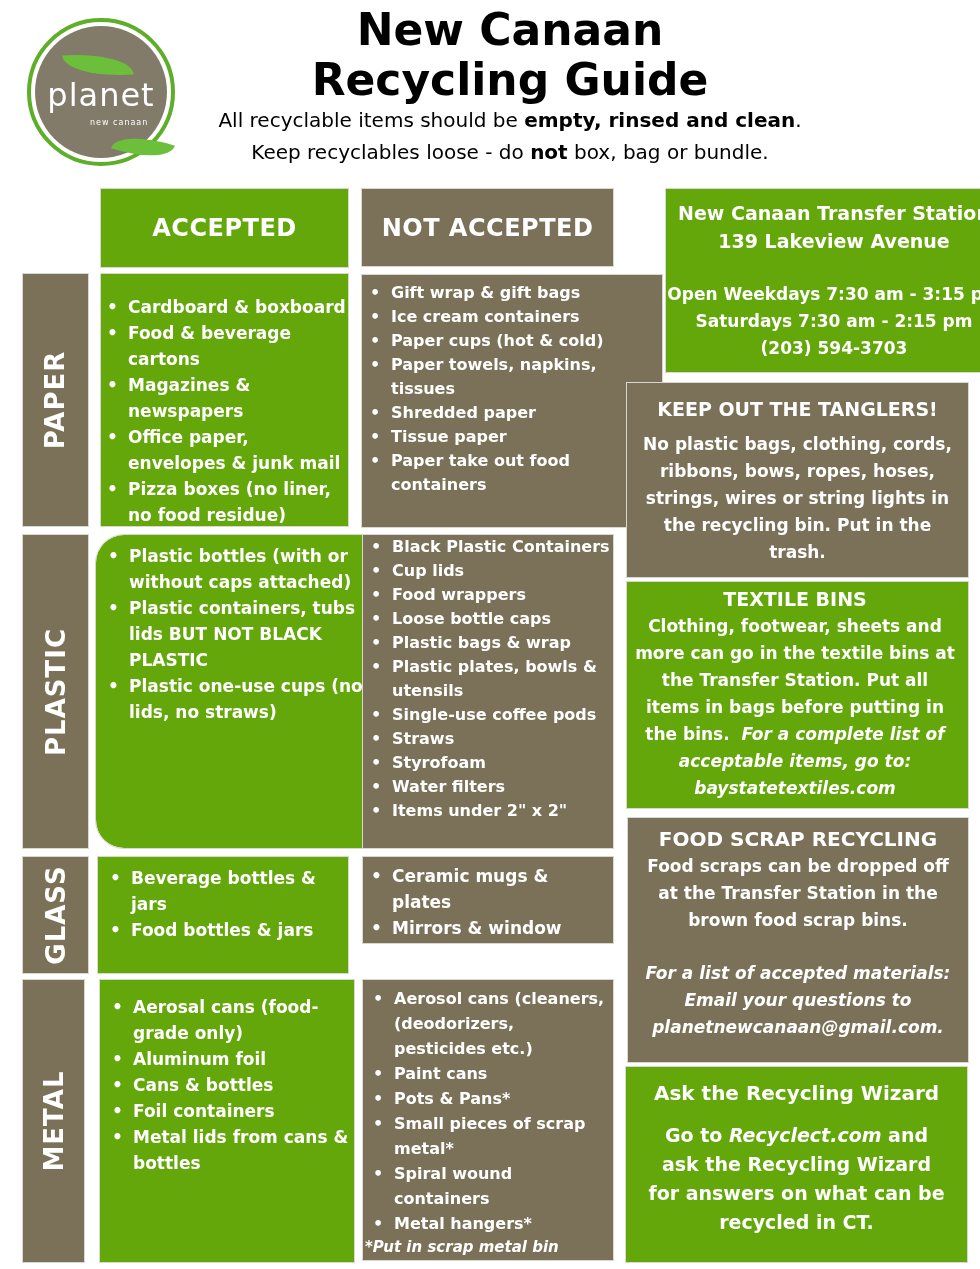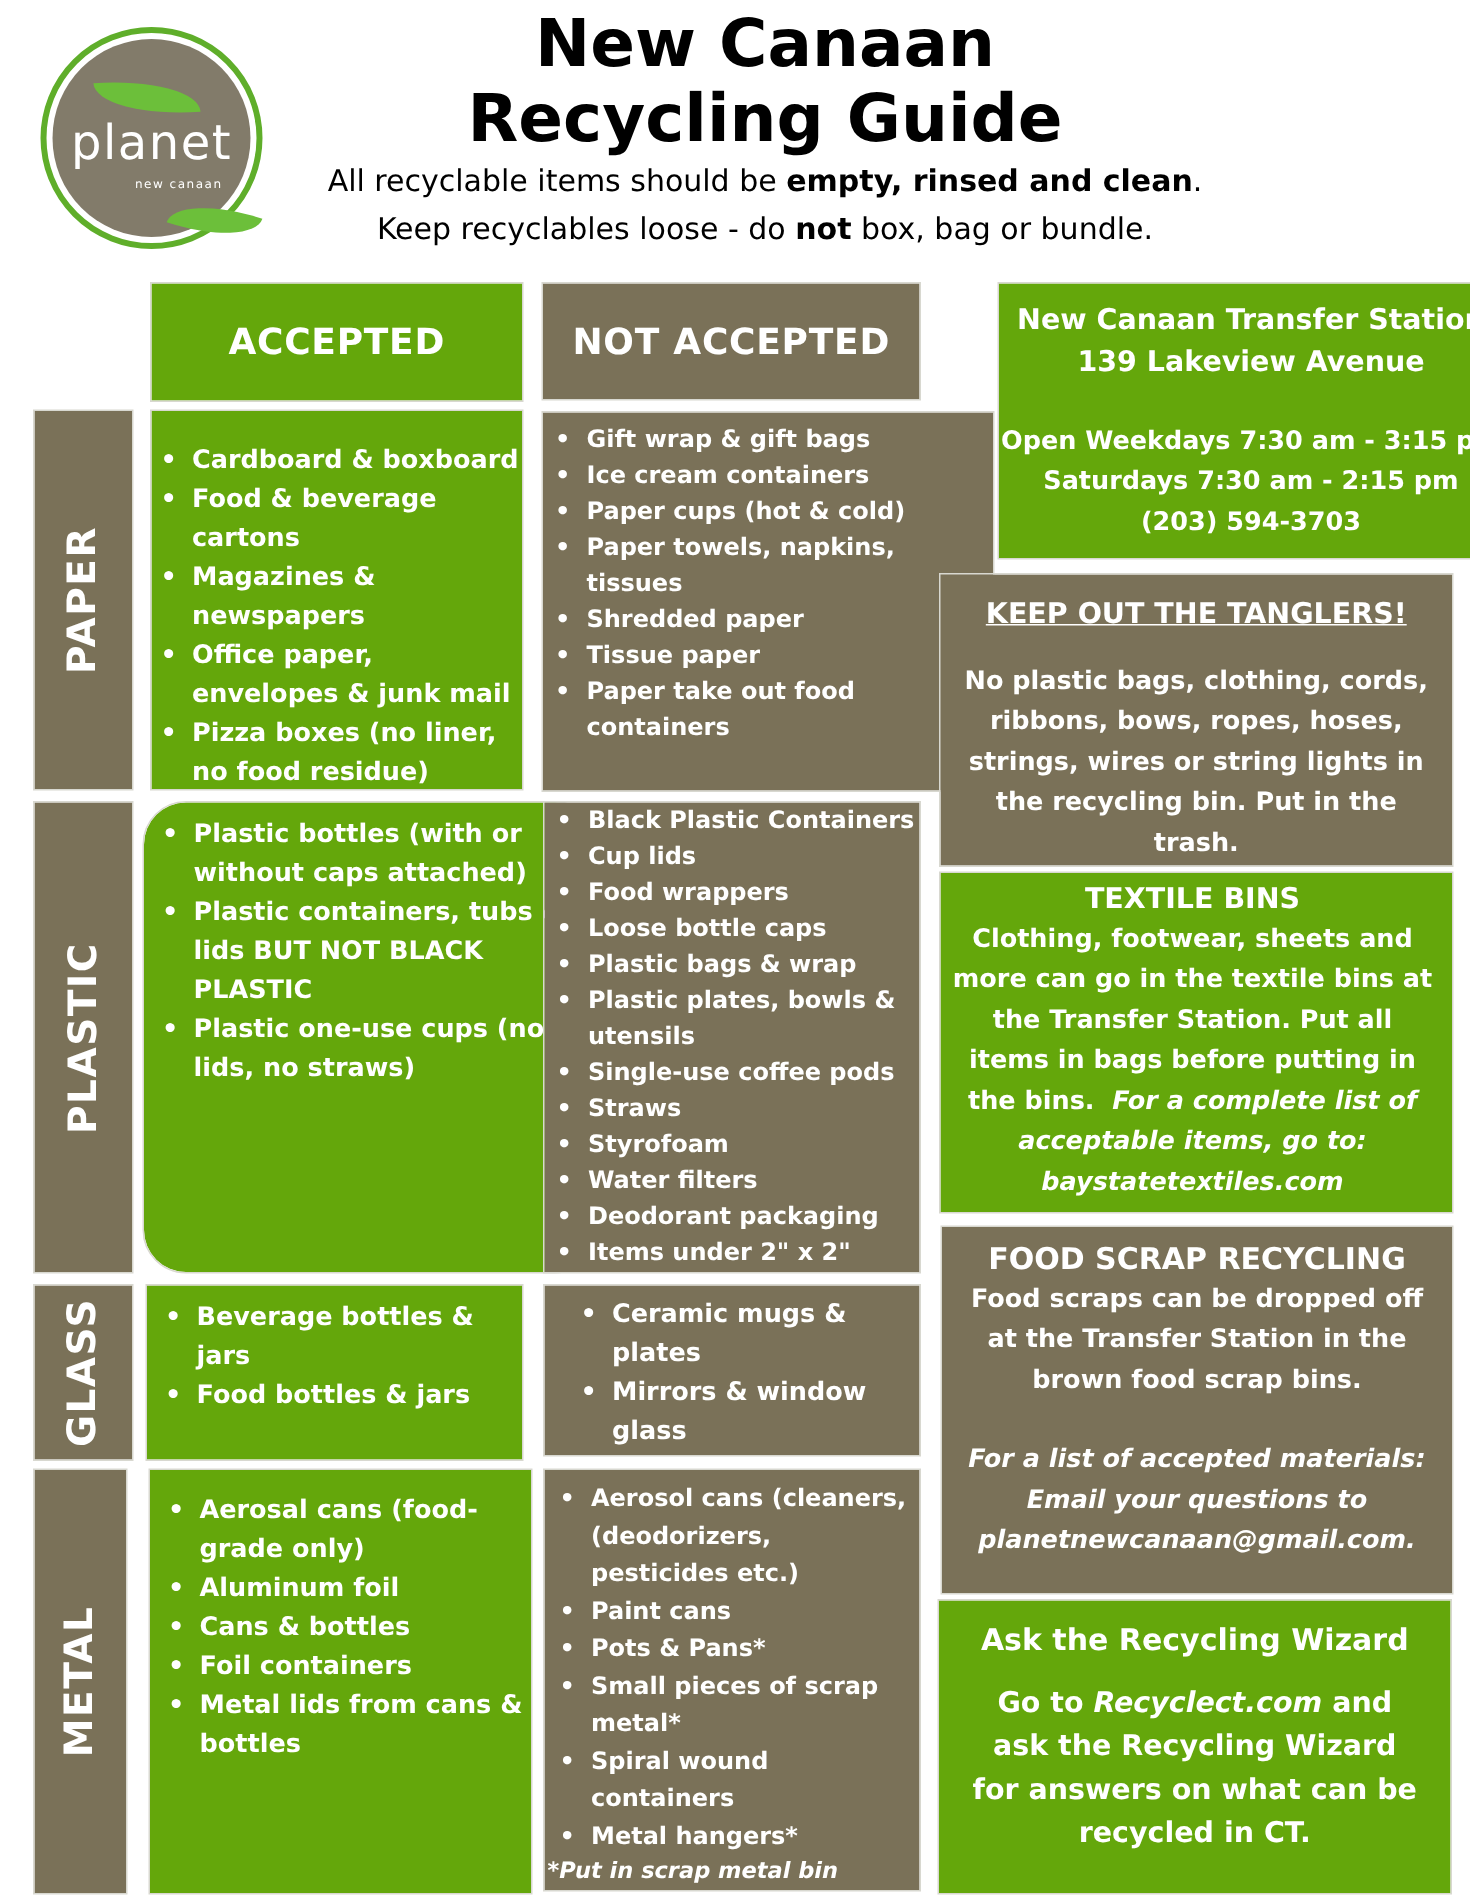--- a/index.html
+++ b/index.html
@@ -104,35 +104,34 @@
     <li>Black Plastic Containers</li>
     <li>Cup lids</li>
     <li>Food wrappers</li>
     <li>Loose bottle caps</li>
     <li>Plastic bags &amp; wrap</li>
     <li>Plastic plates, bowls &amp; utensils</li>
     <li>Single-use coffee pods</li>
     <li>Straws</li>
     <li>Styrofoam</li>
     <li>Water filters</li>
-    <li>Deodorant packaging</li>
     <li>Items under 2" x 2"</li>
   </ul>
 </div>
 
 <div class="abs box brown cat" style="left:23px; top:857px; width:65px; height:116px;">
     <span>GLASS</span>
   </div>
 <div class="abs box green" style="left:98px; top:857px; width:250px; height:116px; padding:8px 4px 0 8px;">
   <ul class="items">
     <li>Beverage bottles &amp; jars</li>
     <li>Food bottles &amp; jars</li>
   </ul>
 </div>
-<div class="abs box brown" style="left:363px; top:857px; width:250px; height:113px; padding:6px 2px 0 20px;">
+<div class="abs box brown" style="left:363px; top:857px; width:250px; height:86px; padding:6px 2px 0 4px;">
   <ul class="items">
     <li>Ceramic mugs &amp; plates</li>
     <li>Mirrors &amp; window glass</li>
     <li>Pyrex, drinking glasses, vases</li>
   </ul>
 </div>
 
 <div class="abs box brown cat" style="left:23px; top:980px; width:61px; height:282px;">
     <span>METAL</span>
   </div>
@@ -160,21 +159,21 @@
 <div class="abs box green rbox" style="left:666px; top:189px; width:336px; height:183px; padding-top:10px;">
   <h3>New Canaan Transfer Station</h3>
   <h3>139 Lakeview Avenue</h3>
   <div style="height:26px;"></div>
   <div>Open Weekdays 7:30 am - 3:15 pm</div>
   <div>Saturdays 7:30 am - 2:15 pm</div>
   <div>(203) 594-3703</div>
 </div>
 
 <div class="abs box brown rbox" style="left:627px; top:383px; width:341px; height:194px; padding:12px 12px 0 12px;">
-  <h3 style="margin-bottom:18px;text-decoration:underline;">KEEP OUT THE TANGLERS!</h3>
+  <h3 style="margin-bottom:8px;">KEEP OUT THE TANGLERS!</h3>
   <div>No plastic bags, clothing, cords, ribbons, bows, ropes, hoses, strings, wires or string lights in the recycling bin.  Put in the trash.</div>
 </div>
 
 <div class="abs box green rbox" style="left:627px; top:582px; width:341px; height:226px; padding:3px 12px 0 7px;">
   <h3>TEXTILE BINS</h3>
   <div><span>Clothing, footwear, sheets and more can go in the textile bins at the Transfer Station.  Put all items in bags before putting in the bins.</span>&nbsp; <span class="ital">For a complete list of acceptable items, go to:</span><br><span class="ital">baystatetextiles.com</span></div>
 </div>
 
 <div class="abs box brown rbox" style="left:628px; top:818px; width:340px; height:244px; padding:7px 10px 0 10px;">
   <h3 style="font-size:20px;">FOOD SCRAP RECYCLING</h3>

